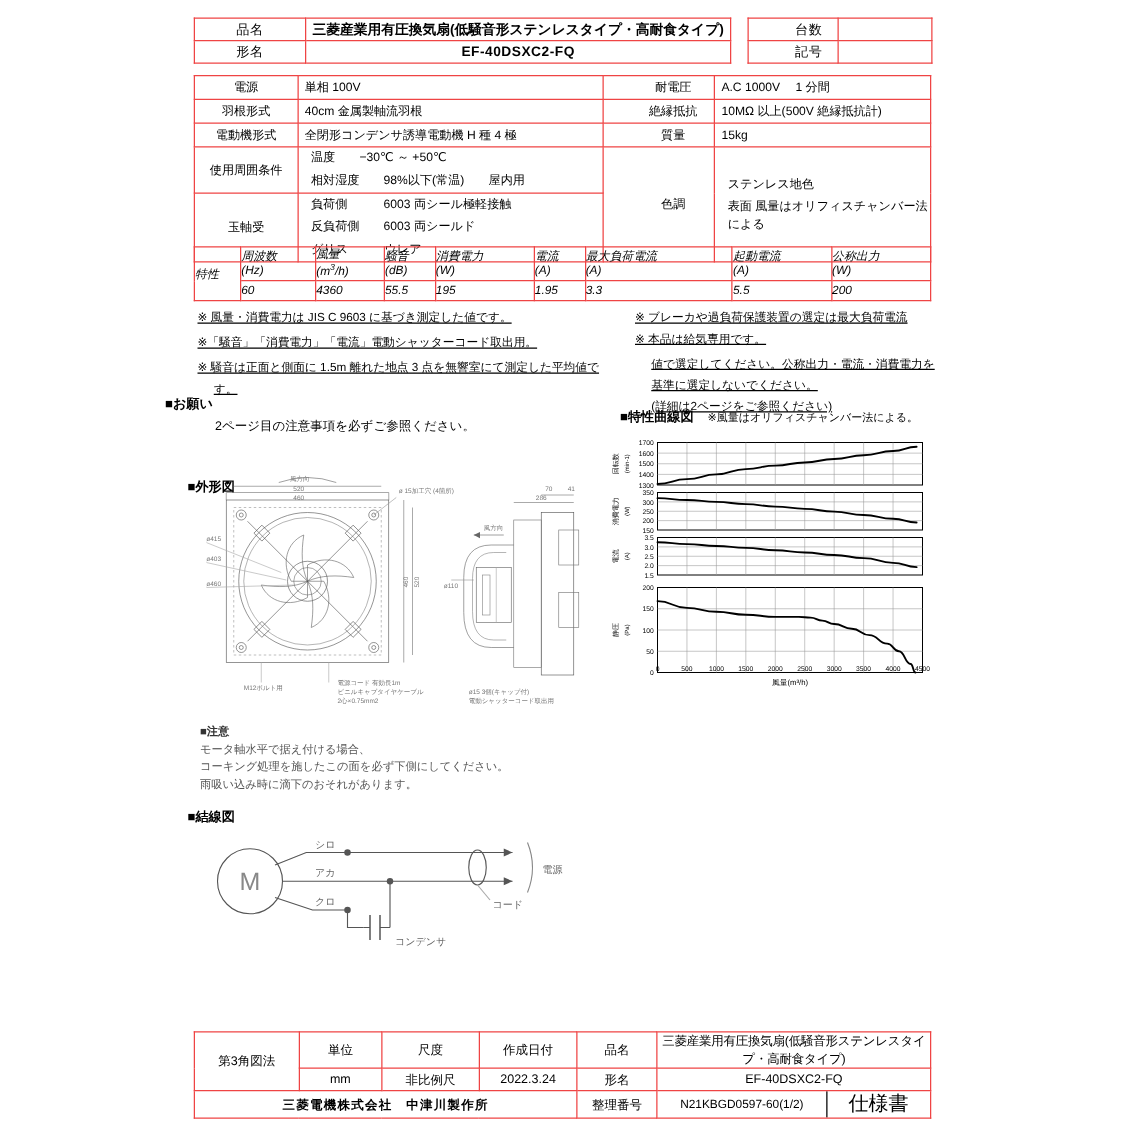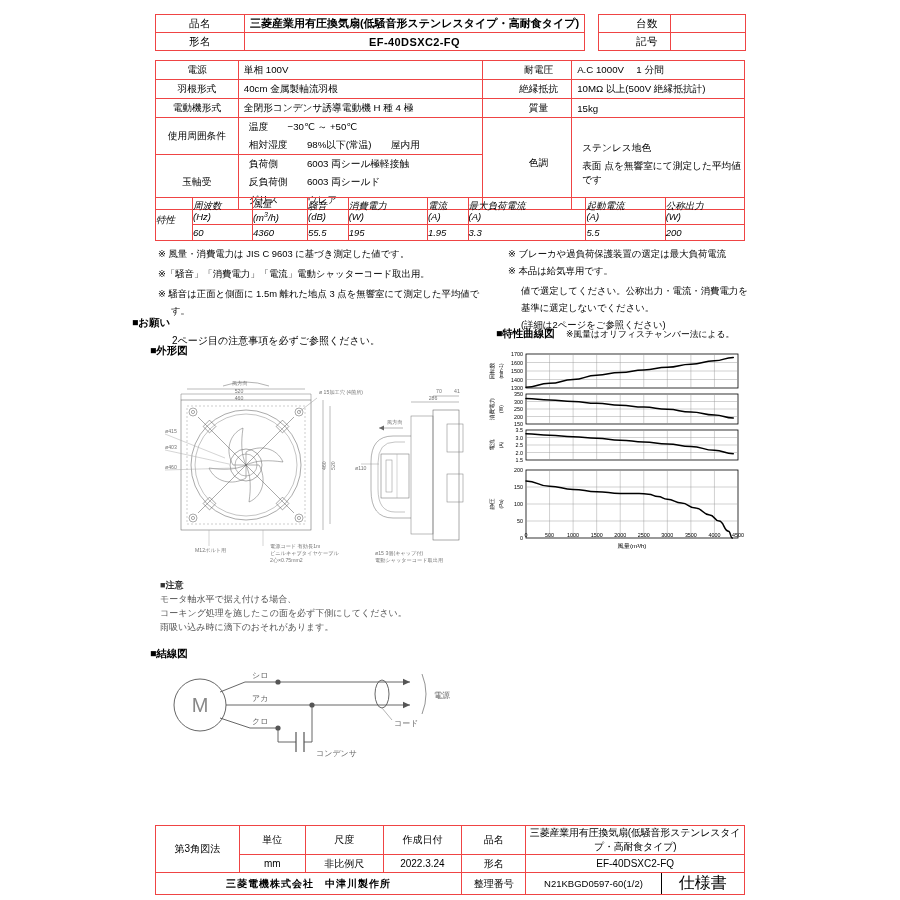--- a/index.html
+++ b/index.html
@@ -38,29 +38,29 @@
   #char{position:absolute;left:155px;top:197px;}
   #char td{font-size:9.5px;text-align:left;font-style:italic;}
   #char td.h{height:26px;line-height:11px;}
   #char td.d{height:15px;}
   sup{font-size:7px;vertical-align:super;}
 
   
   .notes{position:absolute;font-size:9.4px;line-height:17px;}
   #notesL{left:158px;top:245px;width:330px;}
   #notesR{left:508px;top:245px;width:240px;}
-  .notes p{margin:0 0 3px 0;}
+  .notes p{margin:0 0 3px 0;text-decoration:underline;}
   .hang{padding-left:13px;text-indent:-13px;}
   .ind{padding-left:13px;text-indent:0;}
 
   
   .sec{position:absolute;font-size:10.5px;font-weight:bold;}
   #secReq{left:132px;top:316px;}
   #secReqTxt{position:absolute;left:172px;top:334px;font-size:10px;}
-  #secOut{left:150px;top:344px;}
+  #secOut{left:150px;top:383px;}
   #secWire{left:150px;top:647px;}
   #secCurve{left:496px;top:327px;}
   #curveNote{position:absolute;left:566px;top:329px;font-size:8.8px;font-weight:normal;}
 
   
   #draw{position:absolute;left:165px;top:378px;width:300px;height:195px;}
   #drawNote{position:absolute;left:160px;top:578px;font-size:9px;line-height:14px;color:#555;}
   #drawNote b{font-size:9px;color:#333;}
 
   
@@ -134,21 +134,21 @@
       </tr>
       <tr>
         <td class="sk">使用周囲条件</td>
         <td class="sv">
           <div class="pad">温度　　−30℃ ～ +50℃</div>
           <div class="pad">相対湿度　　98%以下(常温)　　屋内用</div>
         </td>
         <td class="sk2" rowspan="2">色調</td>
         <td class="sv2" rowspan="2">
           <div class="pad">ステンレス地色</div>
-          <div class="pad">表面 点を無響室にて測定した平均値です</div>
+          <div class="pad">表面 風量はオリフィスチャンバー法による</div>
         </td>
       </tr>
       <tr>
         <td class="sk">玉軸受</td>
         <td class="sv">
           <div class="pad">負荷側　　　6003 両シール極軽接触</div>
           <div class="pad">反負荷側　　6003 両シールド</div>
           <div class="pad">グリス　　　ウレア</div>
         </td>
       </tr>

